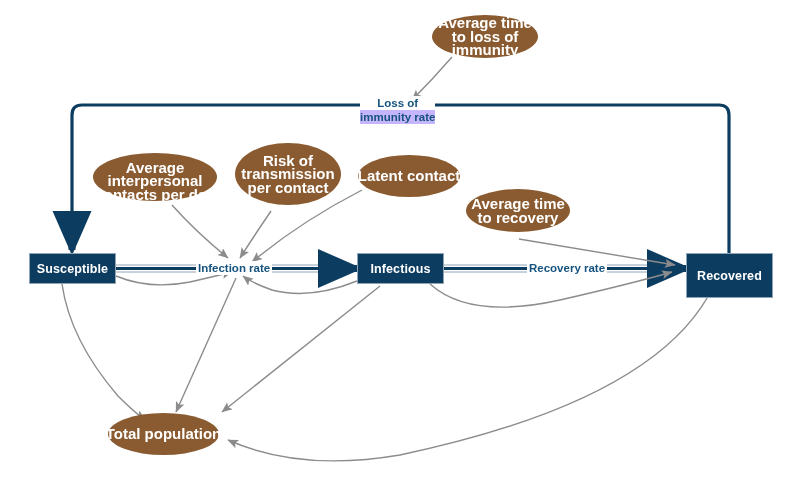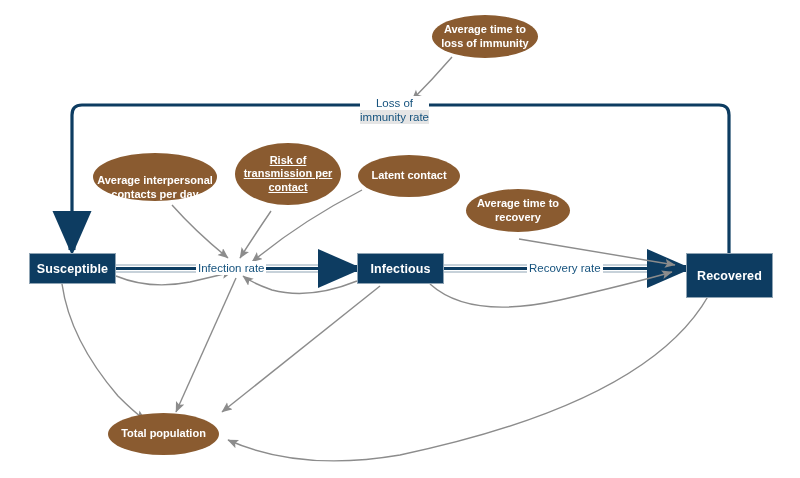--- a/index.html
+++ b/index.html
@@ -42,37 +42,37 @@
   .aux {
     position: absolute;
     box-sizing: border-box;
     background: #8a5b30;
     border-radius: 50%;
     display: flex;
     align-items: center;
     justify-content: center;
     text-align: center;
     color: #ffffff;
-    font-size: 11px;
+    font-size: 15px;
     font-weight: bold;
     line-height: 13.5px;
   }
   .aux span {
     white-space: nowrap;
     display: block;
   }
   .aux.wrap span {
     white-space: normal;
     width: 132px;
   }
   .flow-label {
     position: absolute;
     color: #16537e;
     font-size: 11.5px;
-    font-weight: normal;
+    font-weight: bold;
     text-align: center;
     line-height: 14px;
     background: #ffffff;
     white-space: nowrap;
     padding: 0 2px;
   }
 </style>
 </head>
 <body>
 
@@ -146,21 +146,21 @@
 
   <div class="aux wrap" style="left:432px; top:15px; width:106px; height:43px;">
     <span>Average time to loss of immunity</span>
   </div>
 
   <div class="aux wrap" style="left:93px; top:153px; width:124px; height:48px;align-items:flex-end;">
     <span>Average interpersonal contacts per day</span>
   </div>
 
   <div class="aux wrap" style="left:235px; top:143px; width:106px; height:62px;">
-    <span style="width:106px;text-decoration:underline;">Risk of transmission per contact</span>
+    <span style="width:106px;">Risk of transmission per contact</span>
   </div>
 
   <div class="aux" style="left:358px; top:155px; width:102px; height:42px;">
     <span>Latent contact</span>
   </div>
 
   <div class="aux wrap" style="left:466px; top:189px; width:104px; height:43px;">
     <span style="width:104px;">Average time to recovery</span>
   </div>
 
@@ -171,16 +171,16 @@
   <div class="flow-label" style="left:196px; top:261px;">
     <span>Infection rate</span>
   </div>
 
   <div class="flow-label" style="left:527px; top:261px;">
     <span>Recovery rate</span>
   </div>
 
   <div class="flow-label" style="left:358px; top:96px; background:transparent;">
     <span style="display:block; background:#ffffff;">Loss of</span>
-    <span style="display:block; background:#e5e5e5;">immunity rate</span>
+    <span style="display:block; background:#c4b5fd;">immunity rate</span>
   </div>
 
 </div>
 
 </body></html>

